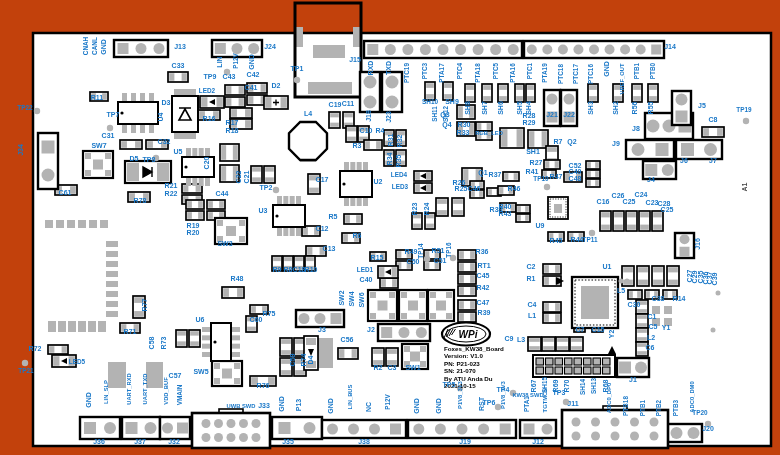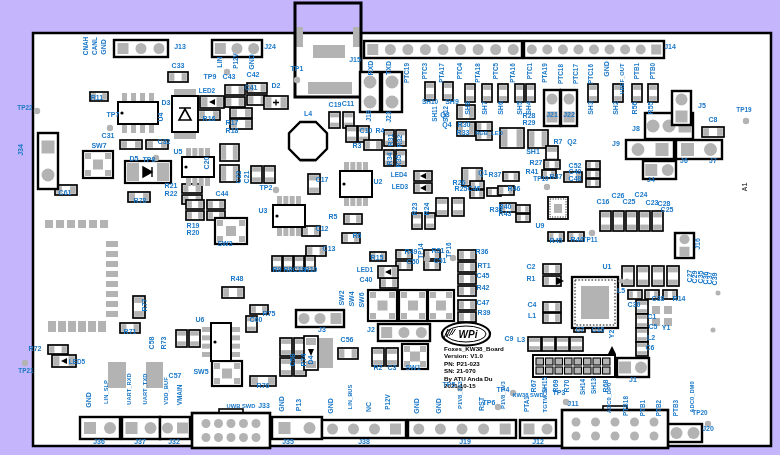--- a/index.html
+++ b/index.html
@@ -1,16 +1,16 @@
 <!DOCTYPE html>
 <html><head>
 <meta charset="utf-8">
 <style>
   html,body{margin:0;padding:0;background:#fff;}
-  #stage{position:relative;width:780px;height:455px;background:#c4b5fd;overflow:hidden;
+  #stage{position:relative;width:780px;height:455px;background:#c2410c;overflow:hidden;
          font-family:"Liberation Sans",sans-serif;}
   svg text{font-family:"Liberation Sans","DejaVu Sans",sans-serif;font-weight:bold;}
 </style>
 </head>
 <body>
 
 <div id="stage">
   <svg id="board-svg" width="780" height="455" viewBox="0 0 780 455">
       <rect x="33" y="33" width="738" height="413" fill="#ffffff" stroke="#000000" stroke-width="2.5"></rect>
       <rect x="45" y="220" width="8" height="8" fill="#b3b3b3"></rect>

